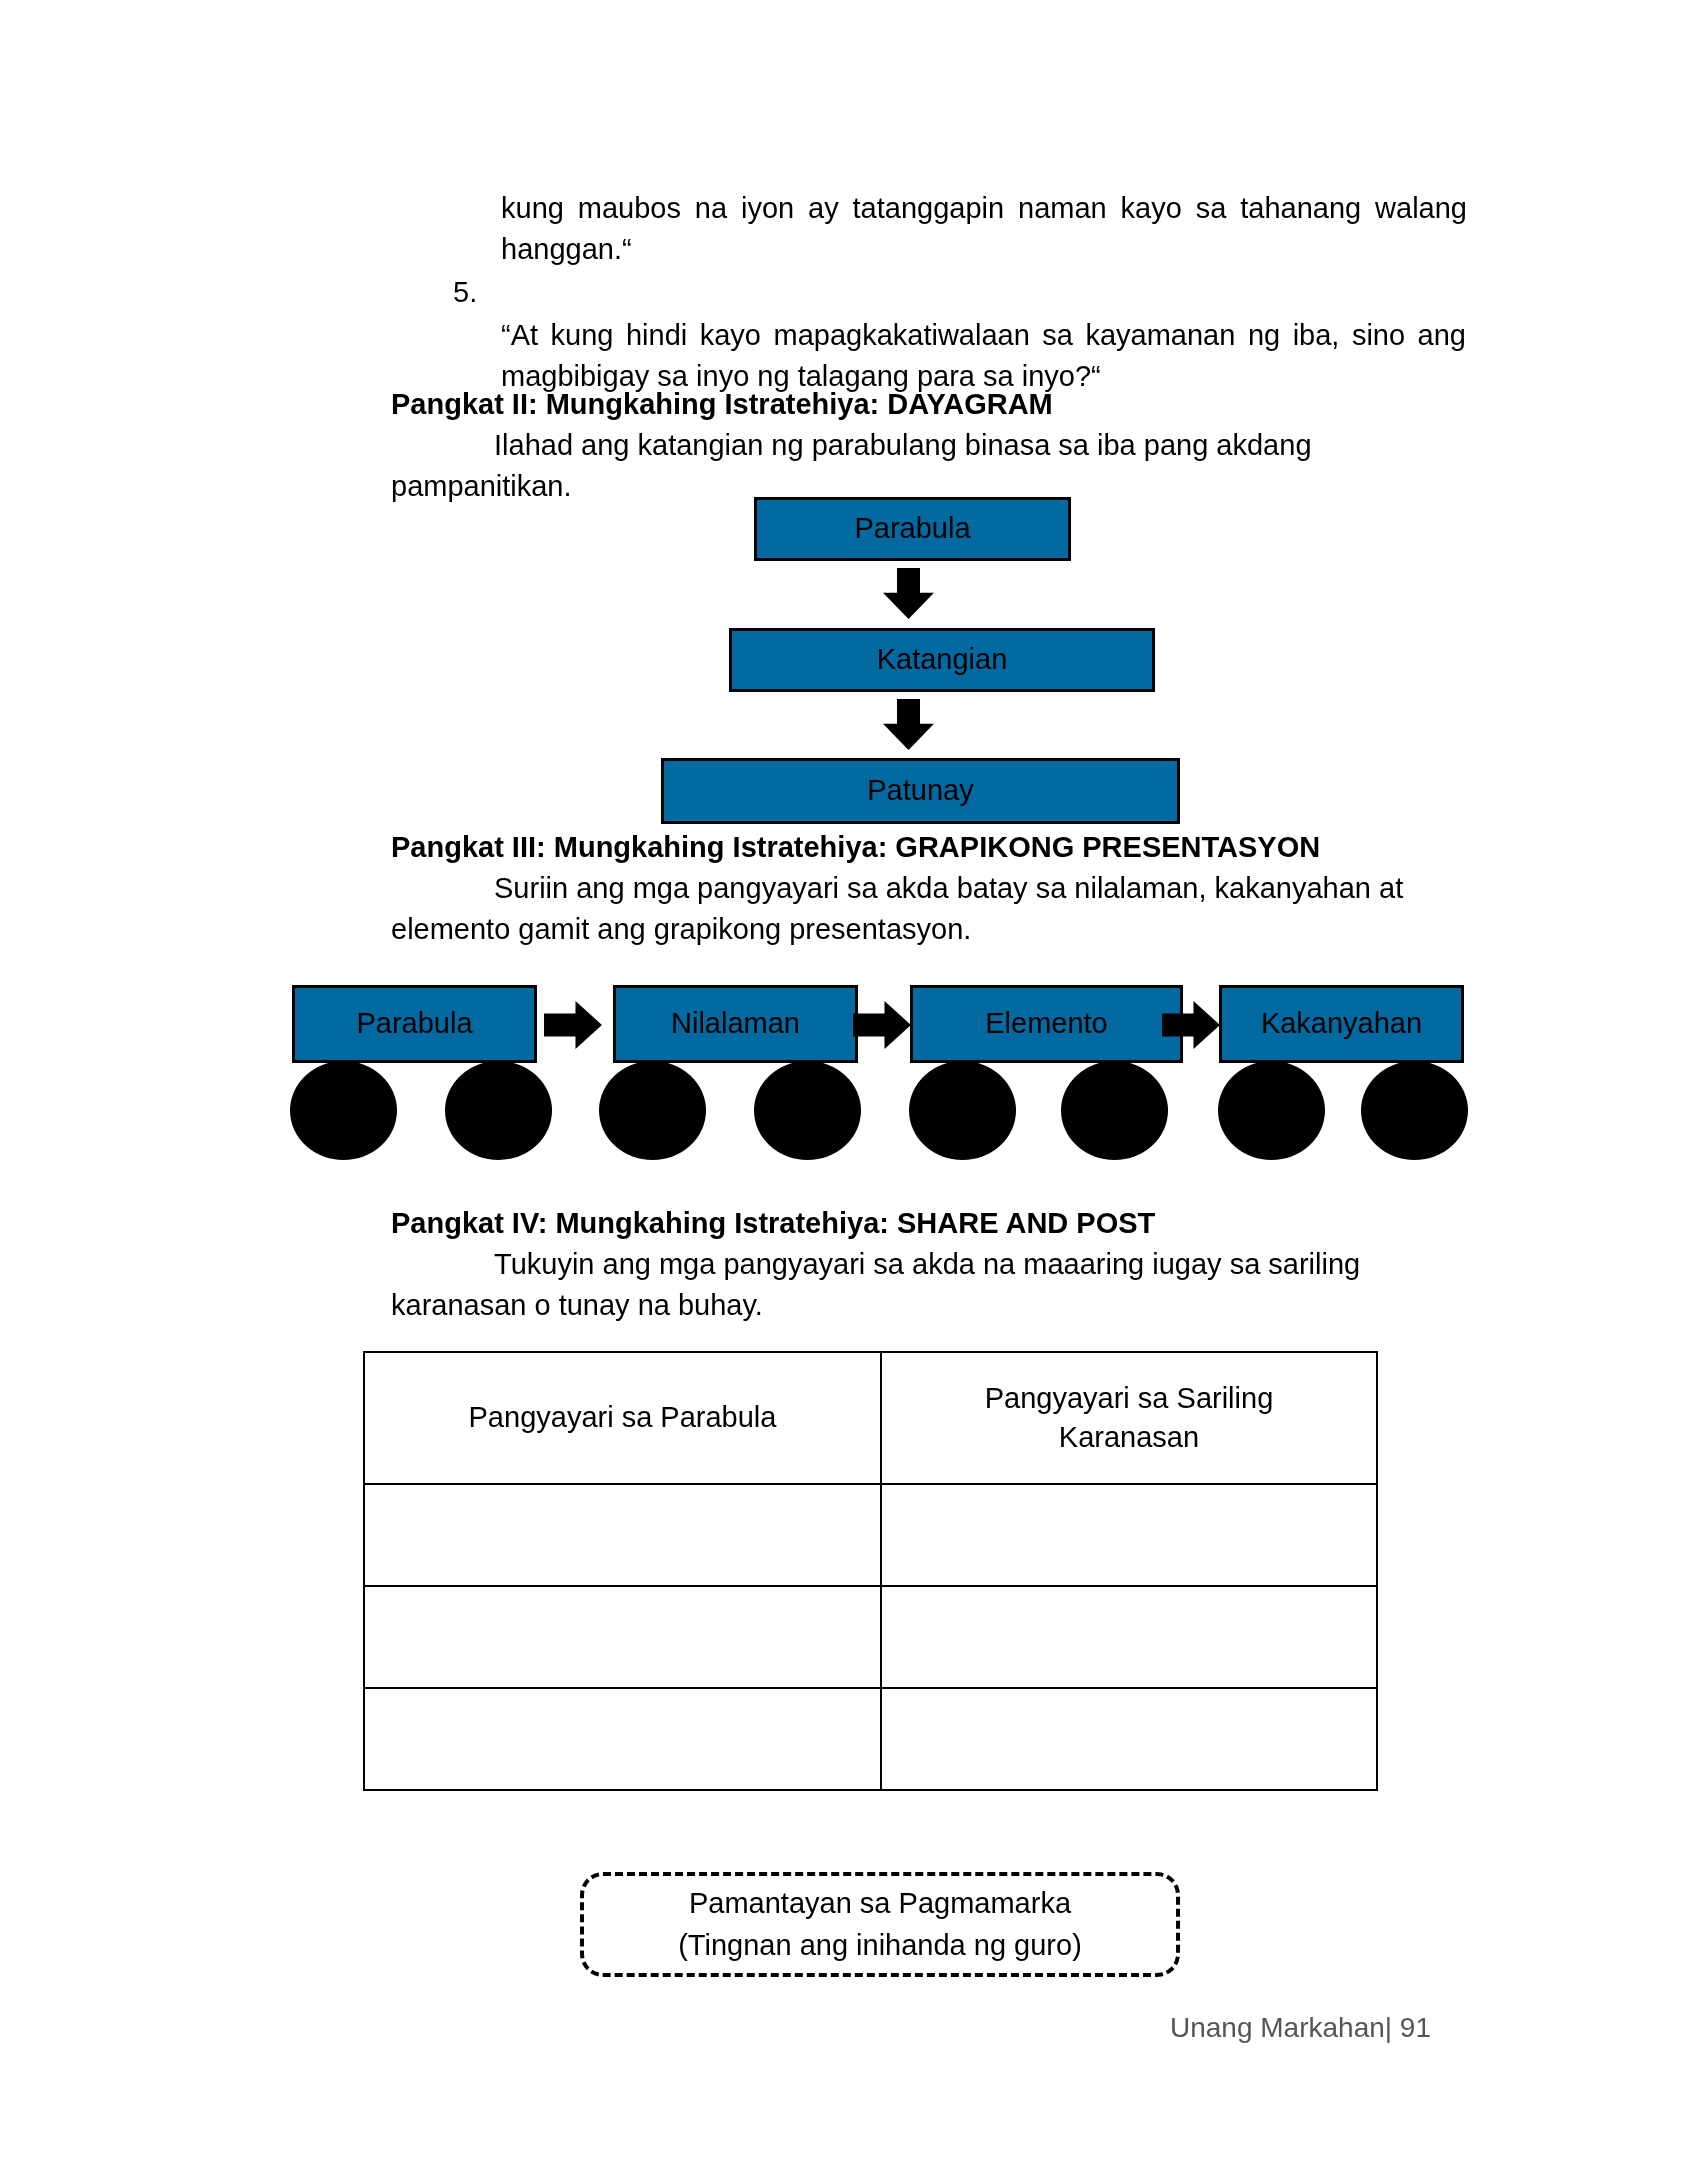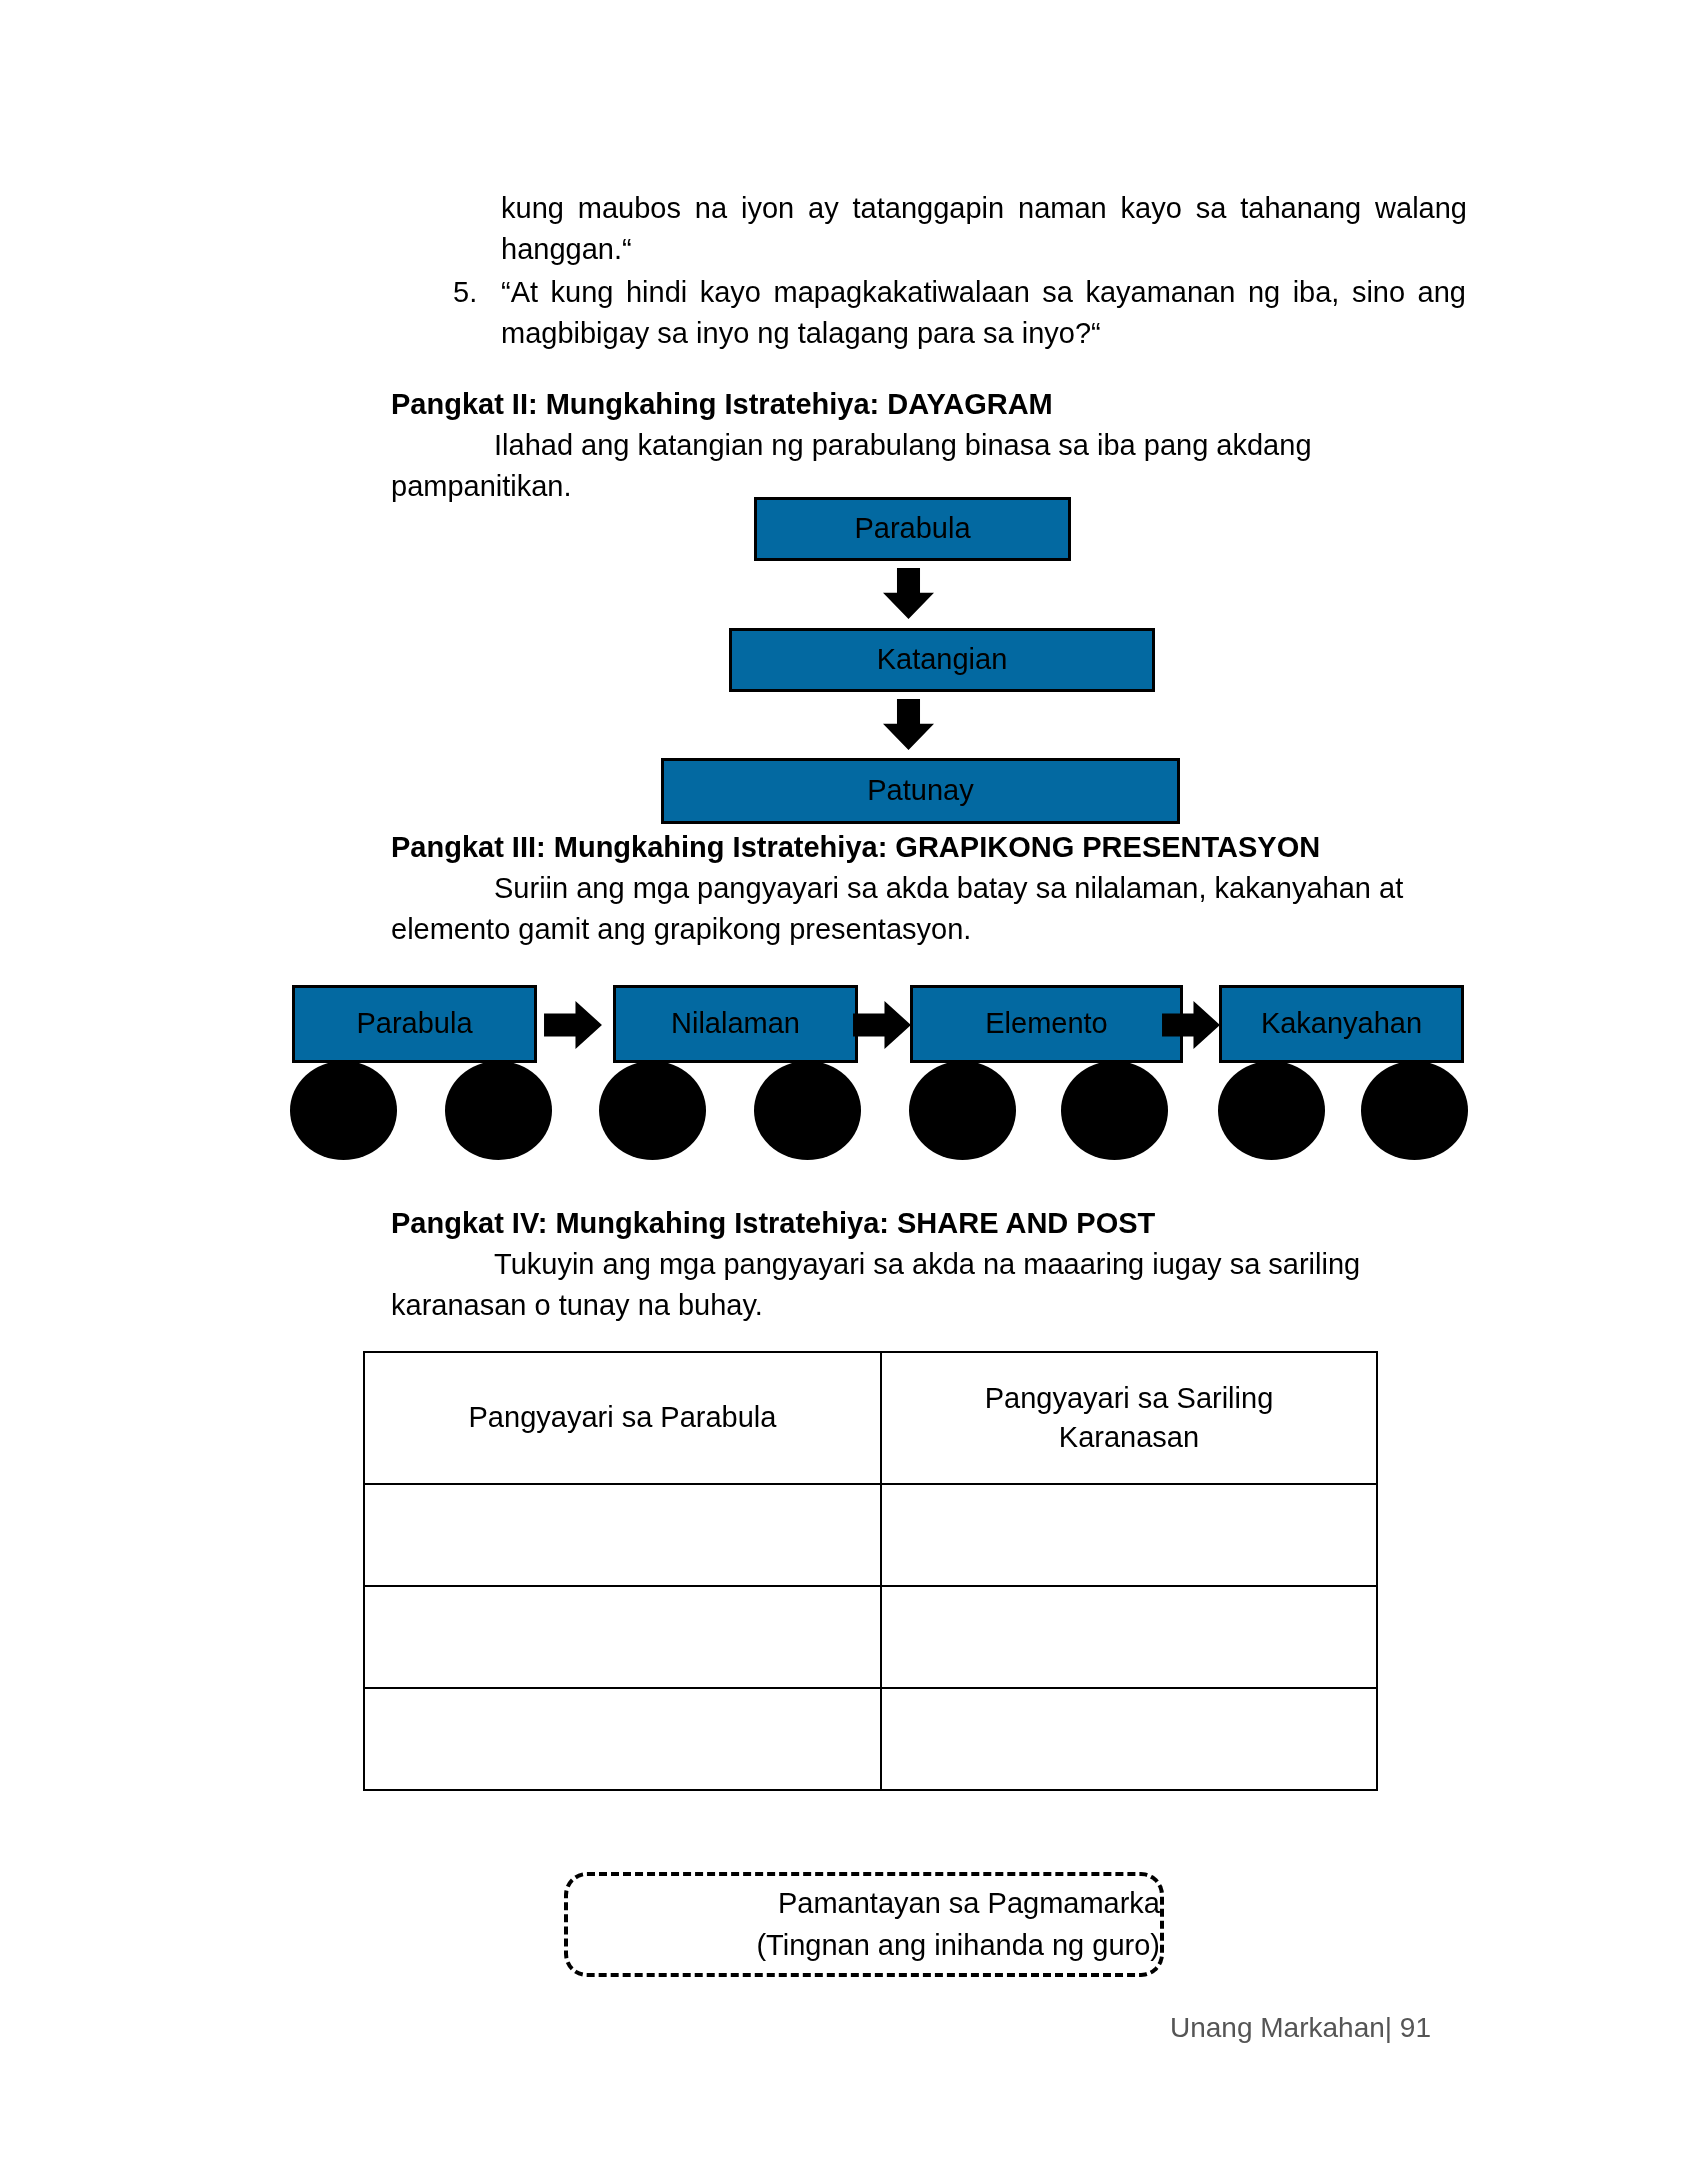--- a/index.html
+++ b/index.html
@@ -43,21 +43,21 @@
     position: absolute;
     display: flex;
     font-size: 29px;
     line-height: 1.42;
   }
   .list-num {
     width: 48px;
     flex: 0 0 48px;
     text-align: left;
   }
-  .list-body { flex: 1 1 auto; text-align: justify; text-align-last: left; }
+  .list-body { flex: 1 1 auto; text-align: justify; text-align-last: left; margin-top: 43px; }
 
   
   .flowbox {
     position: absolute;
     border: 3.3px solid #000;
     background: #0369a1;
     display: flex;
     align-items: center;
     justify-content: center;
     font-size: 29px;
@@ -228,21 +228,21 @@
         <td></td>
         <td></td>
       </tr>
       <tr style="height:102px;">
         <td></td>
         <td></td>
       </tr>
     </tbody>
   </table>
 
-  <div class="dashed-note" style="left:564px; top:1872px; width:600px; height:105px;align-items:flex-end;">
+  <div class="dashed-note" style="left:580px; top:1872px; width:600px; height:105px;">
     <span>Pamantayan sa Pagmamarka</span>
     <span>(Tingnan ang inihanda ng guro)</span>
   </div>
 
   <div class="footer" style="left:1170px; top:2012px;">Unang Markahan| 91</div>
 
 </div>
 
 
 </body></html>

